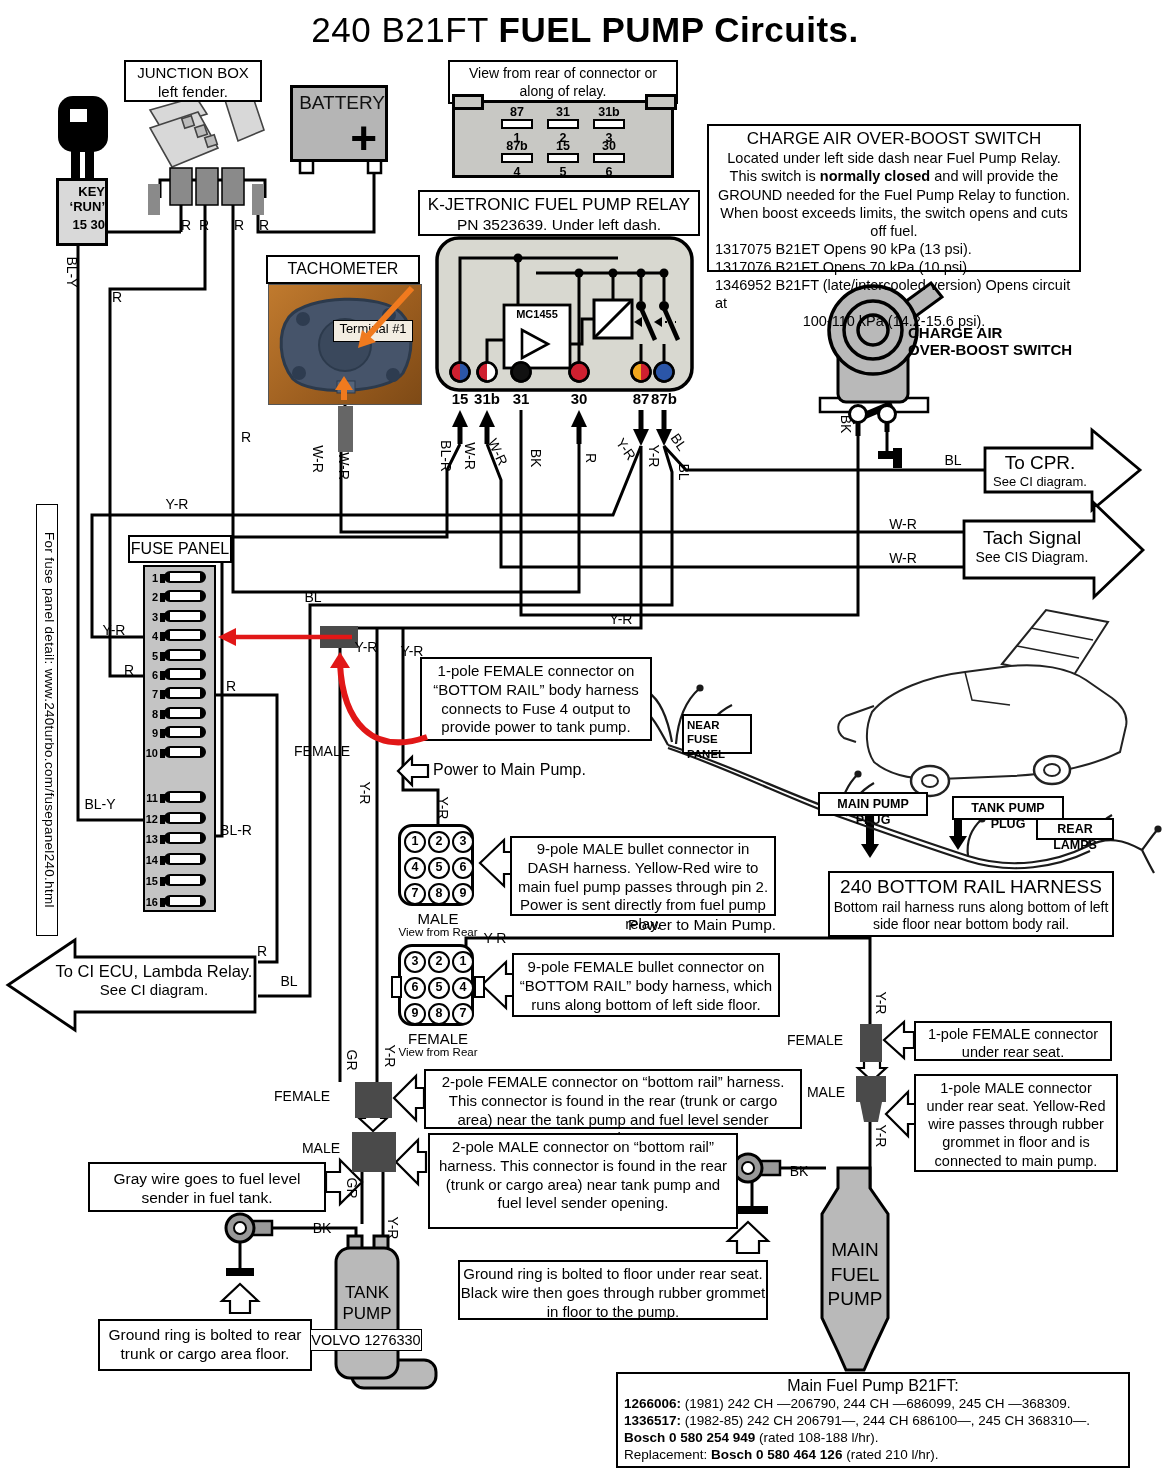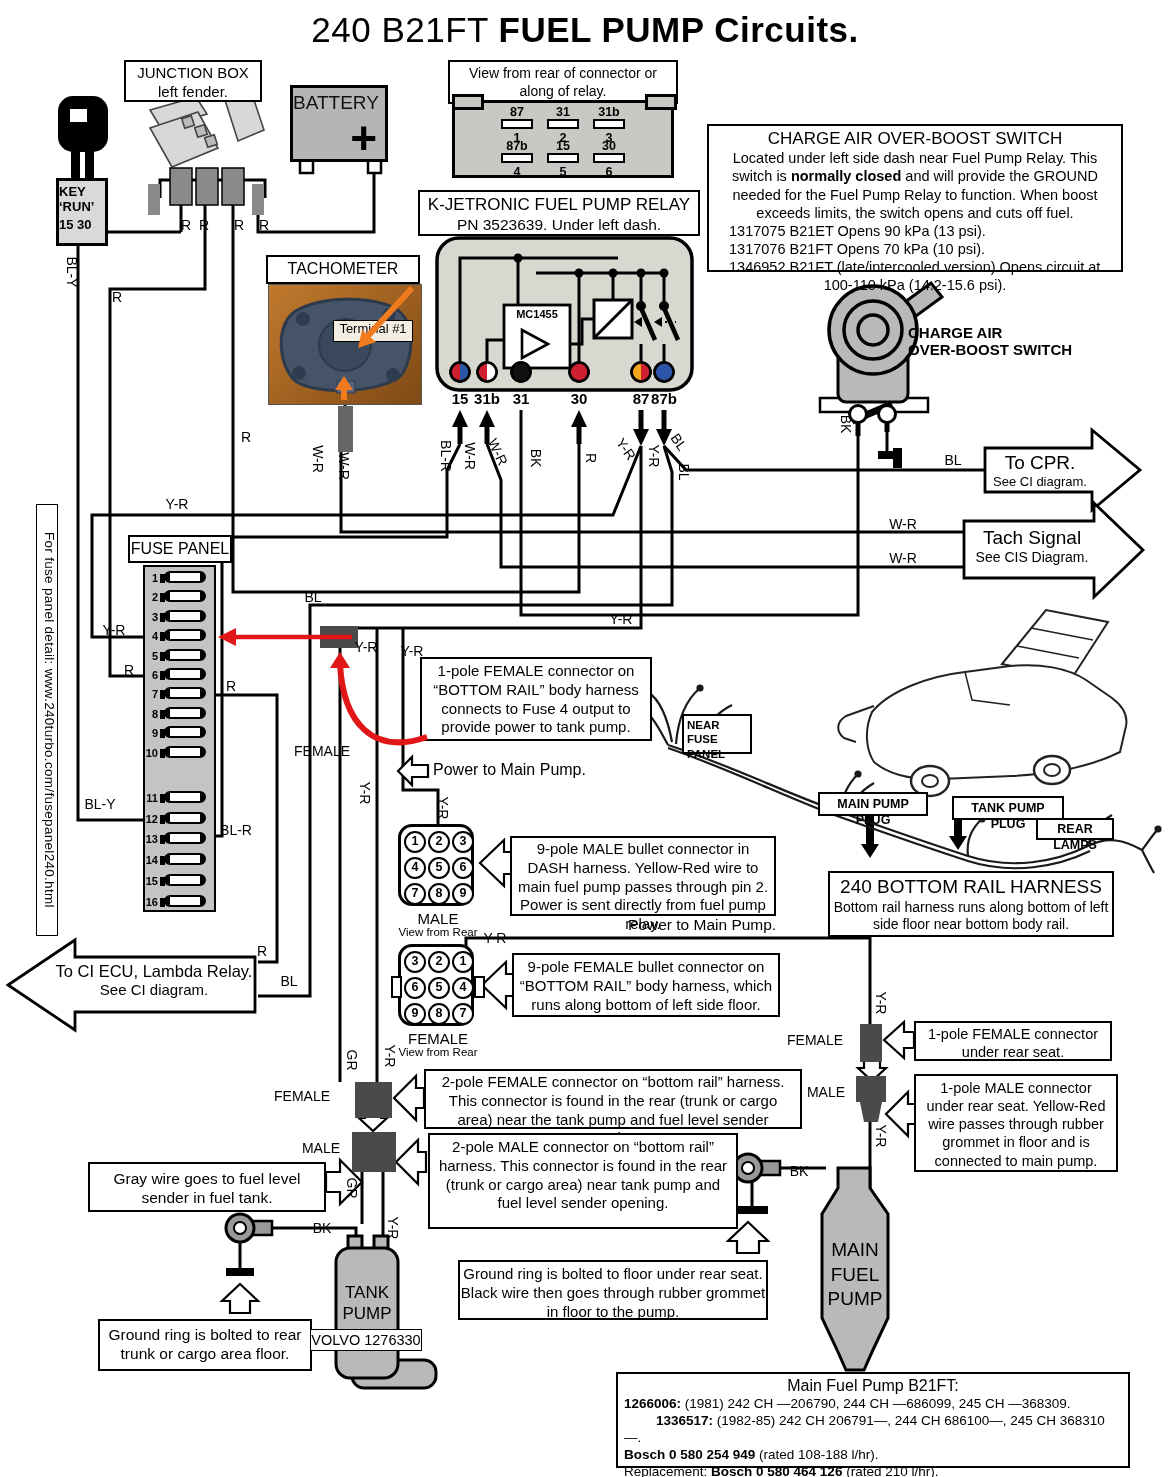--- a/index.html
+++ b/index.html
@@ -5,21 +5,21 @@
   html,body{margin:0;padding:0;background:#fff}
   #canvas{position:relative;width:1170px;height:1477px;background:#fff;font-family:"Liberation Sans",sans-serif;overflow:hidden}
   #base-svg{position:absolute;left:0;top:0;z-index:1}
   #overlay-svg{position:absolute;left:0;top:0;z-index:3;pointer-events:none}
   .abs{position:absolute;z-index:2}
   .lbox{position:absolute;z-index:2;background:#fff;border:2px solid #000;text-align:center;line-height:1.25;box-sizing:border-box}
   .nob{border:none;background:transparent}
   .wlabel{position:absolute;z-index:2;font-size:14px;white-space:nowrap;transform:translate(-50%,-50%);color:#000}
   .b{font-weight:bold}
   .title{position:absolute;z-index:2;width:100%;text-align:center;font-size:35px;letter-spacing:0.5px}
-  .gbox{position:absolute;z-index:2;background:#b5b5b5;border:3.5px solid #000;box-sizing:border-box;text-align:left}
+  .gbox{position:absolute;z-index:2;background:#b5b5b5;border:3.5px solid #000;box-sizing:border-box;text-align:right}
   .fpanel{position:absolute;z-index:2;background:#c4c4c4;border:2.5px solid #000;box-sizing:border-box}
   .fnum{position:absolute;z-index:2;font-size:11px;font-weight:bold;width:14px;text-align:right}
   .fpill{position:absolute;z-index:2;background:#fff;border:2.5px solid #000;border-left:6px solid #000;border-right:6px solid #000;border-radius:7px;width:42px;height:12px;box-sizing:border-box}
   .conn9{position:absolute;z-index:2;width:76px;height:82px;background:#fff;border:3.5px solid #000;border-radius:14px;box-sizing:border-box}
   .pin9{position:absolute;width:22px;height:22px;border:2.5px solid #000;border-radius:50%;font-size:12.5px;font-weight:bold;text-align:center;line-height:17px;box-sizing:border-box;background:#fff}
   .pincell{position:absolute;z-index:2;text-align:center;font-weight:bold;font-size:12.5px;width:44px;transform:translateX(-50%)}
   .pslot{position:absolute;z-index:2;width:32px;height:10px;background:#fff;border:2px solid #000;box-sizing:border-box;transform:translateX(-50%)}
   .vside{position:absolute;z-index:2;border:1.5px solid #000;writing-mode:vertical-rl;font-size:13.5px;text-align:center;letter-spacing:0.3px;box-sizing:border-box}
   .rterm{position:absolute;z-index:2;font-size:15px;font-weight:bold;transform:translateX(-50%);white-space:nowrap}
   .photo{position:absolute;z-index:2;background:linear-gradient(135deg,#c07a2e,#9a5c1e 60%,#7e4a16);border:1px solid #555;overflow:hidden}
@@ -291,21 +291,21 @@
   <div class="abs" style="left:452px;top:100px;width:222px;height:78px;background:#c8c8c4;border:3px solid #000;box-sizing:border-box"></div>
   <div class="abs" style="left:452px;top:94px;width:26px;height:10px;background:#c8c8c4;border:3px solid #000"></div>
   <div class="abs" style="left:645px;top:94px;width:26px;height:10px;background:#c8c8c4;border:3px solid #000"></div>
 
   <div class="lbox" style="left:418px;top:190px;width:282px;height:46px;padding-top:2px">
     <div style="font-size:17px">K-JETRONIC FUEL PUMP RELAY</div>
     <div style="font-size:15.5px">PN 3523639. Under left dаsh.</div>
   </div>
   <div class="abs" style="left:505px;top:308px;width:64px;text-align:center;font-size:11px;font-weight:bold">MC1455</div>
 
-  <div class="lbox" style="left:707px;top:124px;width:416px;height:148px;font-size:14.5px;padding:2px 20px">
+  <div class="lbox" style="left:707px;top:124px;width:374px;height:148px;font-size:14.5px;padding:2px 6px">
     <div style="font-size:17px">CHARGE AIR OVER-BOOST SWITCH</div>
     <div><span>Located under left side dash near Fuel Pump Relay. This switch is </span><span style="font-weight: bold;">normally closed</span><span> and will provide the GROUND needed for the Fuel Pump Relay to function. When boost exceeds limits, the switch opens and cuts off fuel.</span></div>
     <div style="text-align:left">1317075 B21ET  Opens 90 kPa (13 psi).</div>
     <div style="text-align:left">1317076 B21FT  Opens 70 kPa (10 psi).</div>
     <div style="text-align:left">1346952 B21FT (late/intercooled version) Opens circuit at</div>
     <div>100-110 kPa (14.2-15.6 psi).</div>
   </div>
   <div class="abs" style="left:908px;top:324px;width:180px;text-align:left;font-weight:bold;font-size:15px">
     <div>CHARGE AIR</div>
       <div>OVER-BOOST SWITCH</div>
@@ -399,21 +399,21 @@
   <div class="lbox" style="left:98px;top:1319px;width:214px;height:52px;font-size:15.5px;padding-top:4px">Ground ring is bolted to rear trunk or cargo area floor.</div>
   <div class="lbox" style="left:458px;top:1260px;width:310px;height:60px;font-size:15px;padding-top:3px">Ground ring is bolted to floor under rear seat. Black wire then goes through rubber grommet in floor to the pump.</div>
 
   <div class="abs nob" style="left:336px;top:1282px;width:62px;text-align:center;font-size:17px;line-height:1.25">TANK PUMP</div>
   <div class="lbox" style="left:310px;top:1329px;width:112px;height:22px;font-size:14.5px;border-width:1.5px;padding-top:1px">VOLVO 1276330</div>
   <div class="abs nob" style="left:824px;top:1238px;width:62px;text-align:center;font-size:19px;line-height:1.3">MAIN FUEL PUMP</div>
 
   <div class="lbox" style="left:616px;top:1372px;width:514px;height:96px;padding:2px 6px;text-align:left">
     <div style="text-align:center;font-size:16px">Main Fuel Pump B21FT:</div>
     <div style="font-size:13.5px"><span style="font-weight: bold;">1266006:</span><span> (1981) 242 CH —206790, 244 CH —686099, 245 CH —368309.</span></div>
-    <div style="font-size:13.5px"><span style="font-weight: bold; margin-left: 32px;">1336517:</span><span> (1982-85) 242 CH 206791—, 244 CH 686100—, 245 CH 368310—.</span></div>
+    <div style="font-size:13.5px"><span style="font-weight: bold;">1336517:</span><span> (1982-85) 242 CH 206791—, 244 CH 686100—, 245 CH 368310—.</span></div>
     <div style="font-size:13.5px"><span style="font-weight: bold;">Bosch 0 580 254 949</span><span> (rated 108-188 l/hr).</span></div>
     <div style="font-size:13.5px"><span>Replacement: </span><span style="font-weight: bold;">Bosch 0 580 464 126</span><span> (rated 210 l/hr).</span></div>
   </div>
 
   <svg id="overlay-svg" width="1170" height="1477">
     <g stroke="#e11717" fill="none">
       <path d="M352,637 H234" stroke-width="4.5"></path>
       <path d="M427,737 C372,756 343,722 340,664" stroke-width="6"></path>
     </g>
     <g fill="#e11717" stroke="none">

